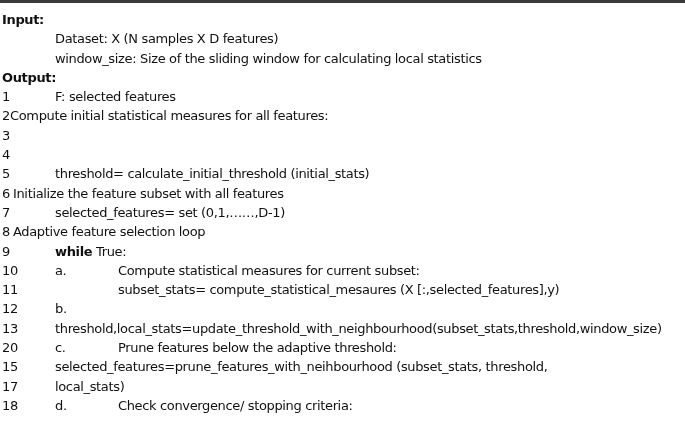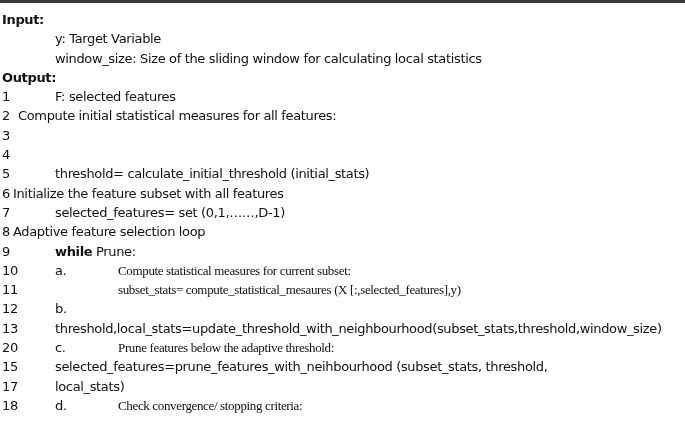--- a/index.html
+++ b/index.html
@@ -4,51 +4,51 @@
 <style>
   html, body { margin:0; padding:0; background:#ffffff; }
   body { width:685px; height:429px; overflow:hidden; position:relative;
          font-family:"DejaVu Sans", sans-serif; color:#111; }
   .top-rule { position:absolute; left:0; top:0; width:685px; height:3px; background:#3a3a3a; }
   .algo { position:absolute; left:2px; top:10px; width:683px; }
   .line { position:relative; height:19.3px; line-height:19.3px; font-size:13px; white-space:nowrap; letter-spacing:-0.35px; }
   .num { position:absolute; left:0; }
   .t0 { position:absolute; left:0; }
   .t1 { position:absolute; left:53px; }
-  .t2 { position:absolute; left:116px;font-family:Liberation Serif, serif; }
+  .t2 { position:absolute; left:116px; }
   .tn { position:absolute; left:11px; }
   .b { font-weight:bold; }
 </style>
 </head>
 <body>
 
 <div class="top-rule"></div>
 
 <div class="algo">
   <div class="line">
     <span class="t0 b">Input:</span>
   </div>
   <div class="line">
-    <span class="t1">y: Target Variable</span>
+    <span class="t1">Dataset: X (N samples X D features)</span>
   </div>
   <div class="line">
     <span class="t1">window_size: Size of the sliding window for calculating local statistics</span>
   </div>
   <div class="line">
     <span class="t0 b">Output:</span>
   </div>
 
   <div class="line">
     <span class="num">1</span>
     <span class="t1">F: selected features</span>
   </div>
 
   <div class="line">
     <span class="num">2</span>
-    <span class="tn" style="left:16px">Compute initial statistical measures for all features:</span>
+    <span class="tn" style="left:8px">Compute initial statistical measures for all features:</span>
   </div>
 
   <div class="line">
     <span class="num">3</span>
   </div>
 
   <div class="line">
     <span class="num">4</span>
   </div>
 
@@ -67,21 +67,21 @@
     <span class="t1">selected_features= set (0,1,……,D-1)</span>
   </div>
 
   <div class="line">
     <span class="num">8</span>
     <span class="tn">Adaptive feature selection loop</span>
   </div>
 
   <div class="line">
     <span class="num">9</span>
-    <span class="t1"><span class="b">while</span><span style="white-space:pre"> Prune:</span></span>
+    <span class="t1"><span class="b">while</span><span style="white-space:pre"> True:</span></span>
   </div>
 
   <div class="line">
     <span class="num">10</span>
     <span class="t1">a.</span>
     <span class="t2">Compute statistical measures for current subset:</span>
   </div>
 
   <div class="line">
     <span class="num">11</span>

